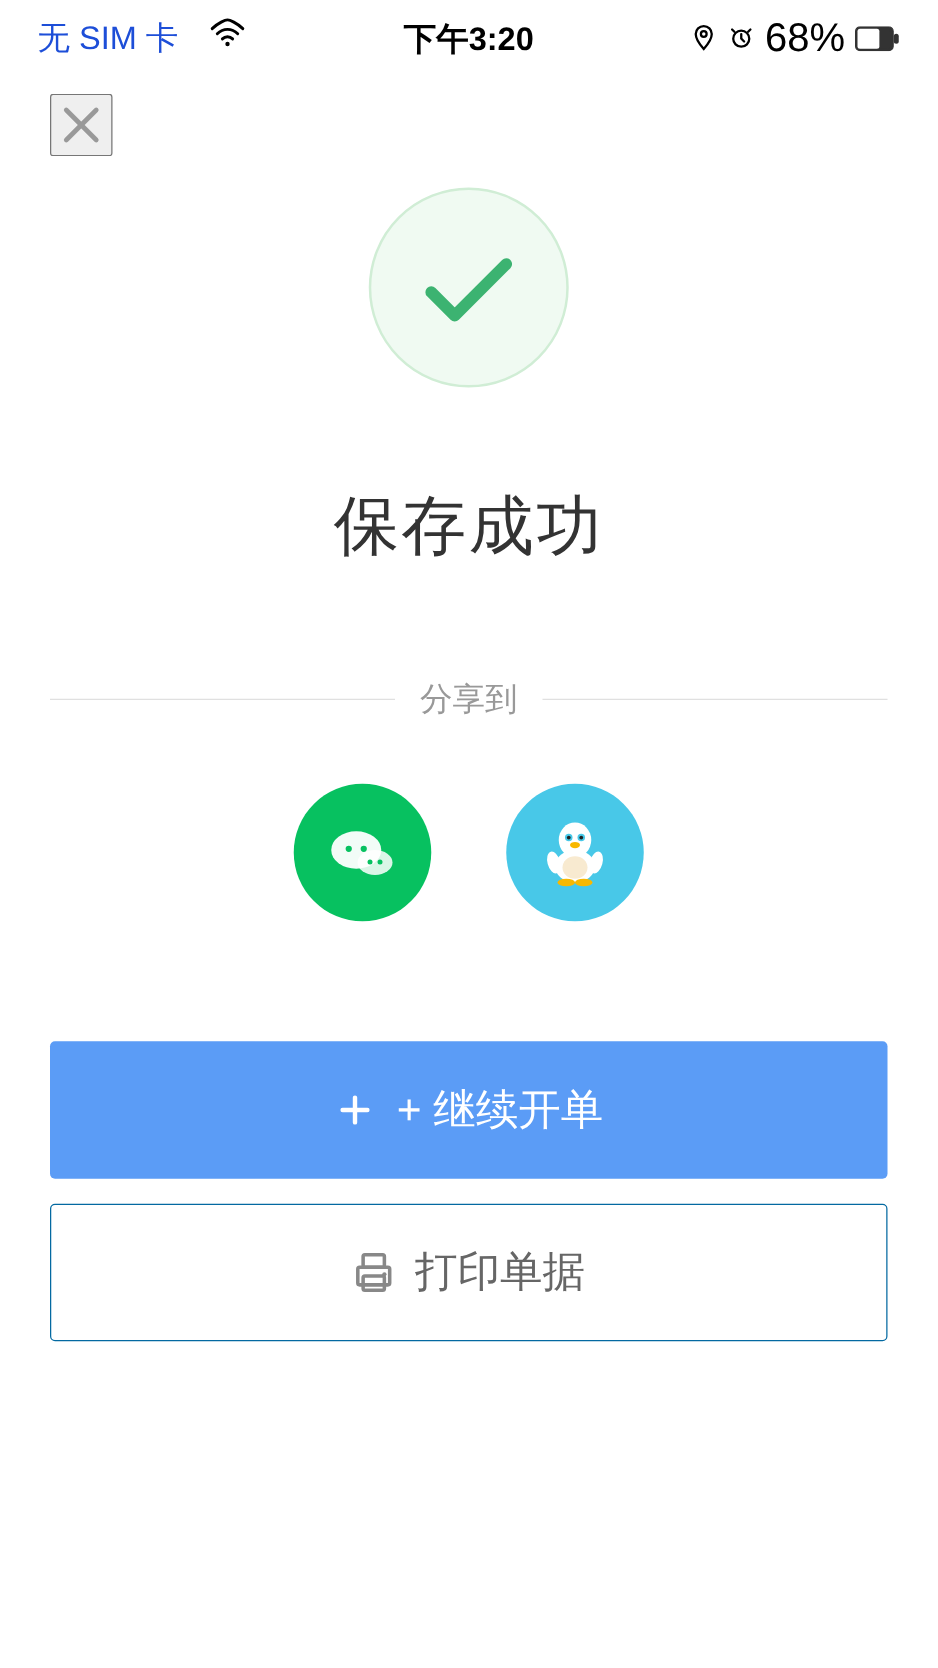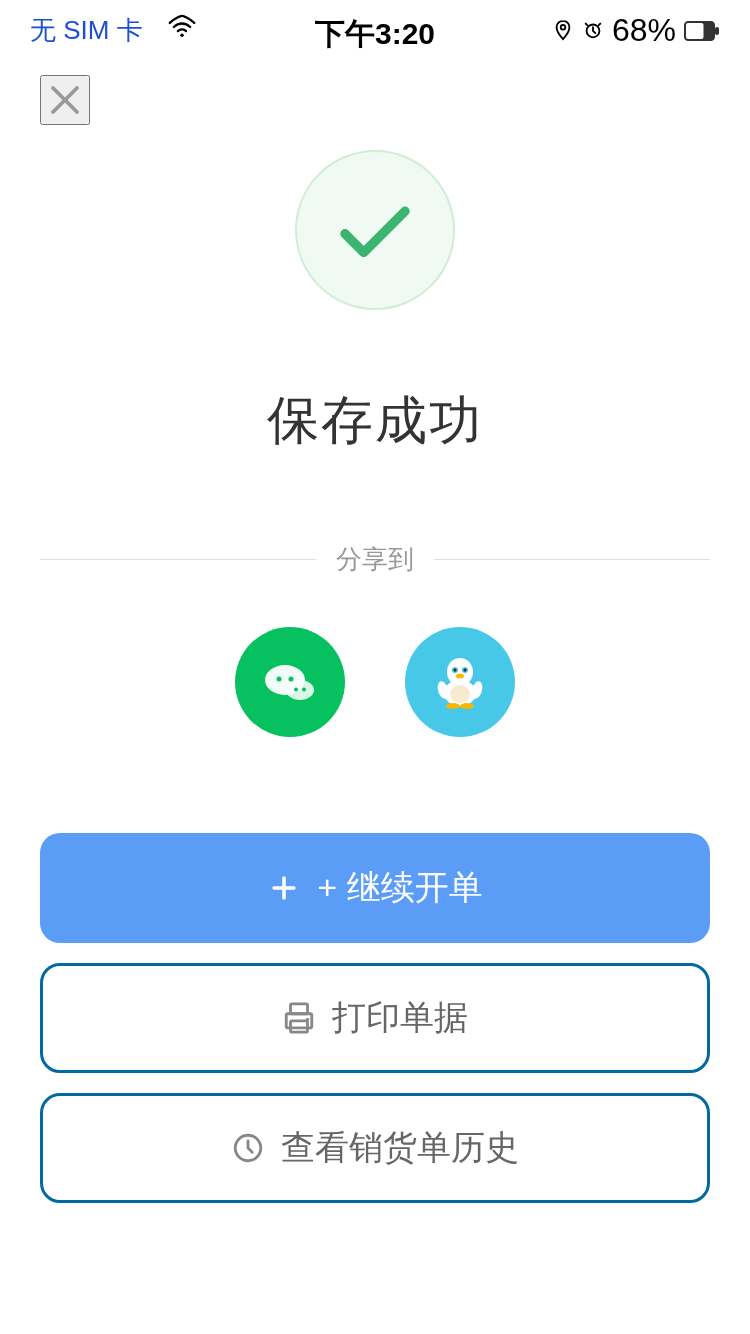--- a/index.html
+++ b/index.html
@@ -28,21 +28,21 @@
     .status-left {
       display: flex;
       align-items: center;
       gap: 25px;
       font-size: 26px;
       font-weight: 500;
       color: #1d4ed8;
     }
 
     .status-center {
-      font-size: 30px;
+      font-size: 26px;
       font-weight: 600;
       color: #000;
       position: absolute;
       left: 50%;
       transform: translateX(-50%);
       top: 14px;
     }
 
     .status-right {
       display: flex;
@@ -168,40 +168,40 @@
       padding: 0 40px;
       display: flex;
       flex-direction: column;
       gap: 20px;
       margin-top: 20px;
     }
 
     .action-btn {
       width: 100%;
       height: 110px;
-      border-radius: 20px;
+      border-radius: 4px;
       display: flex;
       align-items: center;
       justify-content: center;
       gap: 16px;
       font-size: 34px;
       cursor: pointer;
       border: none;
       outline: none;
     }
 
     .action-btn.primary {
       background: #5b9cf6;
       color: #fff;
     }
 
     .action-btn.secondary {
       background: #fff;
       color: #666;
-      border: 3px solid #0369a1;
+      border: 1px solid #0369a1;
     }
 
     .action-btn svg {
       width: 34px;
       height: 34px;
     }
   </style>
 </head>
 <body>
 
@@ -333,22 +333,15 @@
     <button class="action-btn secondary">
       <svg width="34" height="34" viewBox="0 0 24 24" fill="none" stroke="#888" stroke-width="2">
         <rect x="6" y="2" width="12" height="7" rx="1"></rect>
         <rect x="3" y="9" width="18" height="10" rx="1"></rect>
         <rect x="6" y="14" width="12" height="8" rx="1" fill="none"></rect>
         <circle cx="18" cy="13" r="1.2" fill="#888" stroke="none"></circle>
       </svg>
       <span>打印单据</span>
     </button>
 
-    <button class="action-btn secondary">
-      <svg width="34" height="34" viewBox="0 0 24 24" fill="none" stroke="#888" stroke-width="2">
-        <circle cx="12" cy="12" r="9"></circle>
-        <path d="M12 7v5l3 3" stroke-linecap="round"></path>
-      </svg>
-      <span>查看销货单历史</span>
-    </button>
 
   </div>
 </div>
 
 </body></html>

